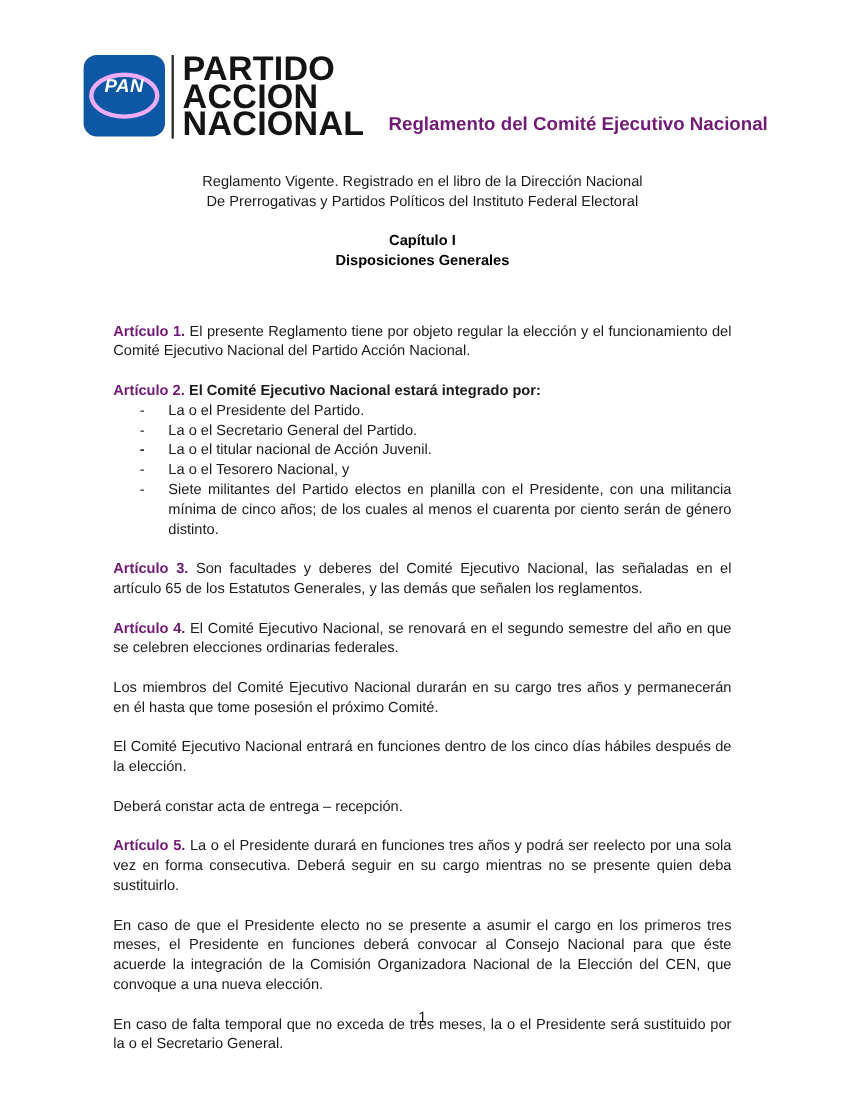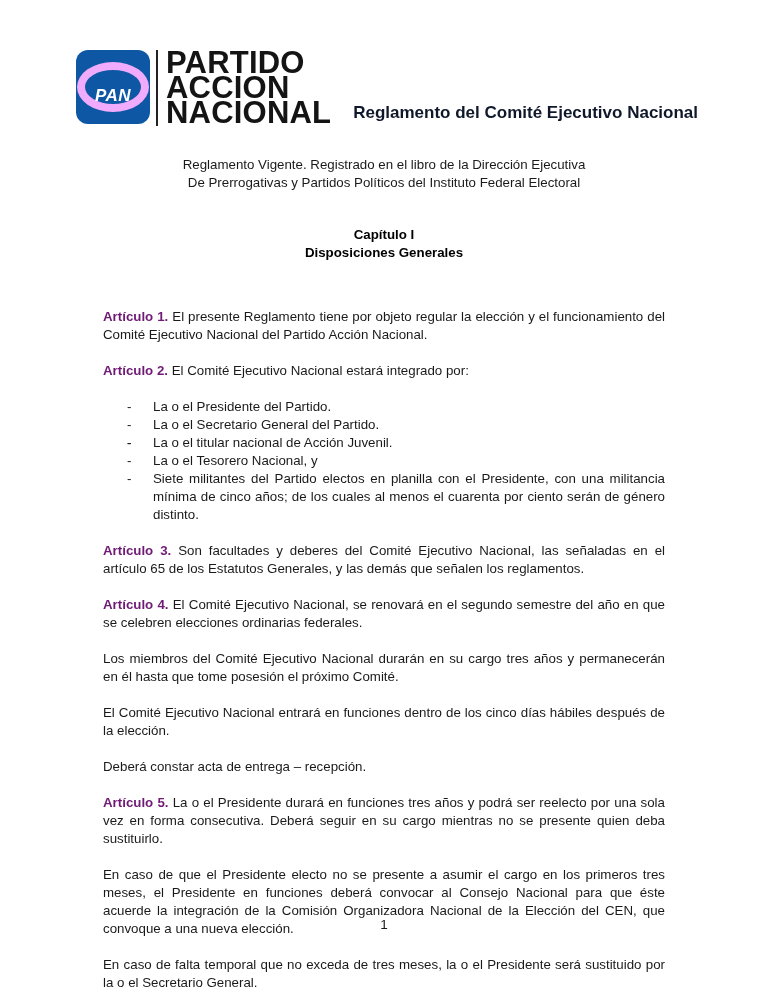--- a/index.html
+++ b/index.html
@@ -28,24 +28,24 @@
     background: #0d57a5;
     border-radius: 12px;
     display: flex;
     align-items: center;
     justify-content: center;
     flex: 0 0 auto;
   }
   .pan-oval {
     width: 56px;
     height: 34px;
-    border: 8px solid #f0abfc;
+    border: 4px solid #f0abfc;
     border-radius: 50%;
     display: flex;
-    align-items: flex-end;
+    align-items: flex-start;
     justify-content: center;
   }
   .pan-acronym {
     color: #ffffff;
     font-weight: bold;
     font-style: italic;
     font-size: 17px;
     letter-spacing: 0.5px;
     line-height: 1;
   }
@@ -64,34 +64,34 @@
     letter-spacing: 0.2px;
     color: #141414;
     flex: 0 0 auto;
   }
   .doc-title {
     align-self: flex-end;
     margin-left: 22px;
     padding-bottom: 3px;
     font-weight: bold;
     font-size: 17px;
-    color: #0f172a;
+    color: #701a75;
     white-space: nowrap;
   }
 
   
   .intro {
     margin-top: 30px;
     text-align: center;
     font-size: 13.3px;
     line-height: 18px;
     color: #1a1a1a;
   }
   .chapter {
-    margin-top: 34px;
+    margin-top: 18px;
     margin-bottom: 46px;
     text-align: center;
     font-weight: bold;
     font-size: 13.3px;
     line-height: 18px;
     color: #000000;
   }
 
   
   .body-par {
@@ -145,32 +145,32 @@
     <div class="header-divider"></div>
     <div class="brand">
       <div>PARTIDO</div>
       <div>ACCION</div>
       <div>NACIONAL</div>
     </div>
     <div class="doc-title">Reglamento del Comité Ejecutivo Nacional</div>
   </div>
 
   <div class="intro">
-    <div>Reglamento Vigente. Registrado en el libro de la Dirección Ejecutiva</div>
+    <div>Reglamento Vigente. Registrado en el libro de la Dirección Nacional</div>
     <div>De Prerrogativas y Partidos Políticos del Instituto Federal Electoral</div>
   </div>
 
   <div class="chapter">
     <div>Capítulo I</div>
     <div>Disposiciones Generales</div>
   </div>
 
   <p class="body-par"><strong>Artículo 1.</strong> <span>El presente Reglamento tiene por objeto regular la elección y el funcionamiento del Comité Ejecutivo Nacional del Partido Acción Nacional.</span></p>
 
-  <p class="body-par" style="margin-bottom:18px;"><strong>Artículo 2.</strong> <span>El Comité Ejecutivo Nacional estará integrado por:</span></p>
+  <p class="body-par" style="margin-bottom:0;font-weight:bold;"><strong>Artículo 2.</strong> <span>El Comité Ejecutivo Nacional estará integrado por:</span></p>
 
   <div class="list">
     <div class="list-item">
       <span class="dash">-</span>
       <span>La o el Presidente del Partido.</span>
     </div>
     <div class="list-item">
       <span class="dash">-</span>
       <span>La o el Secretario General del Partido.</span>
     </div>

